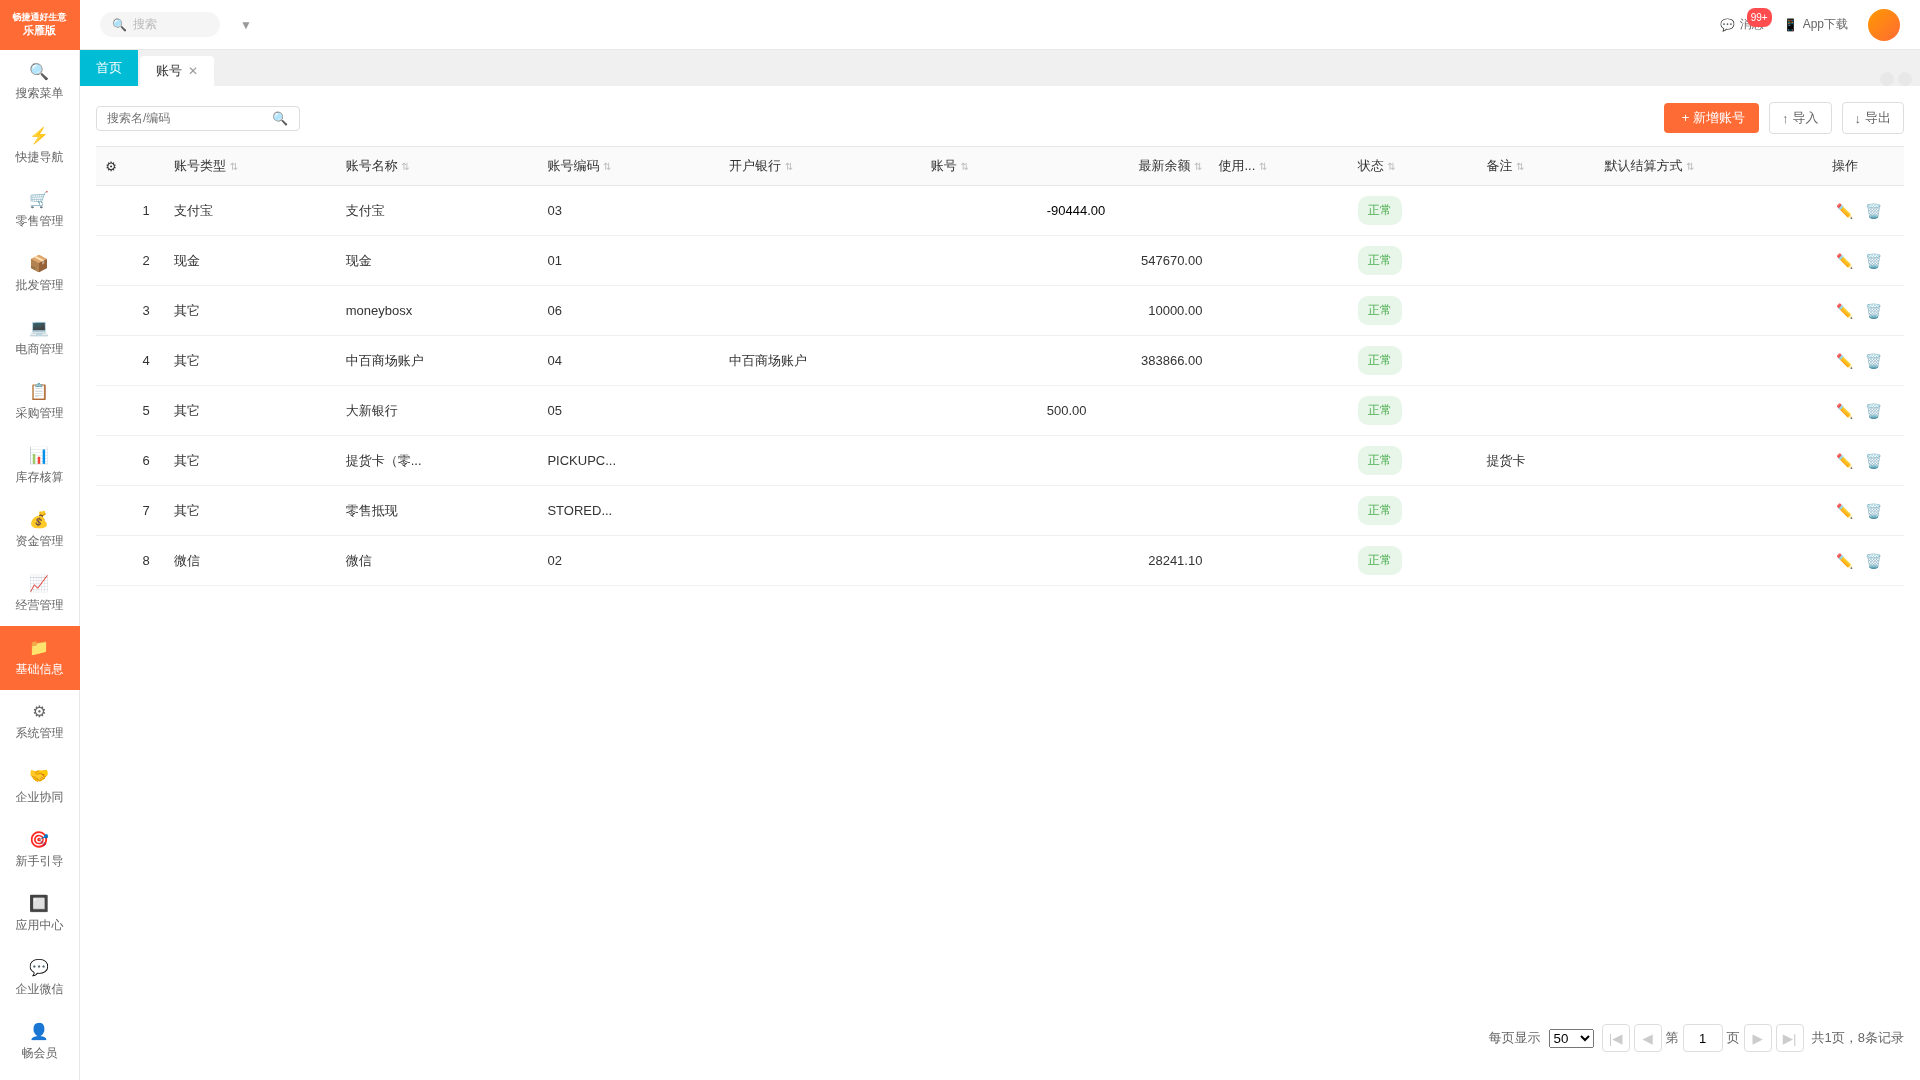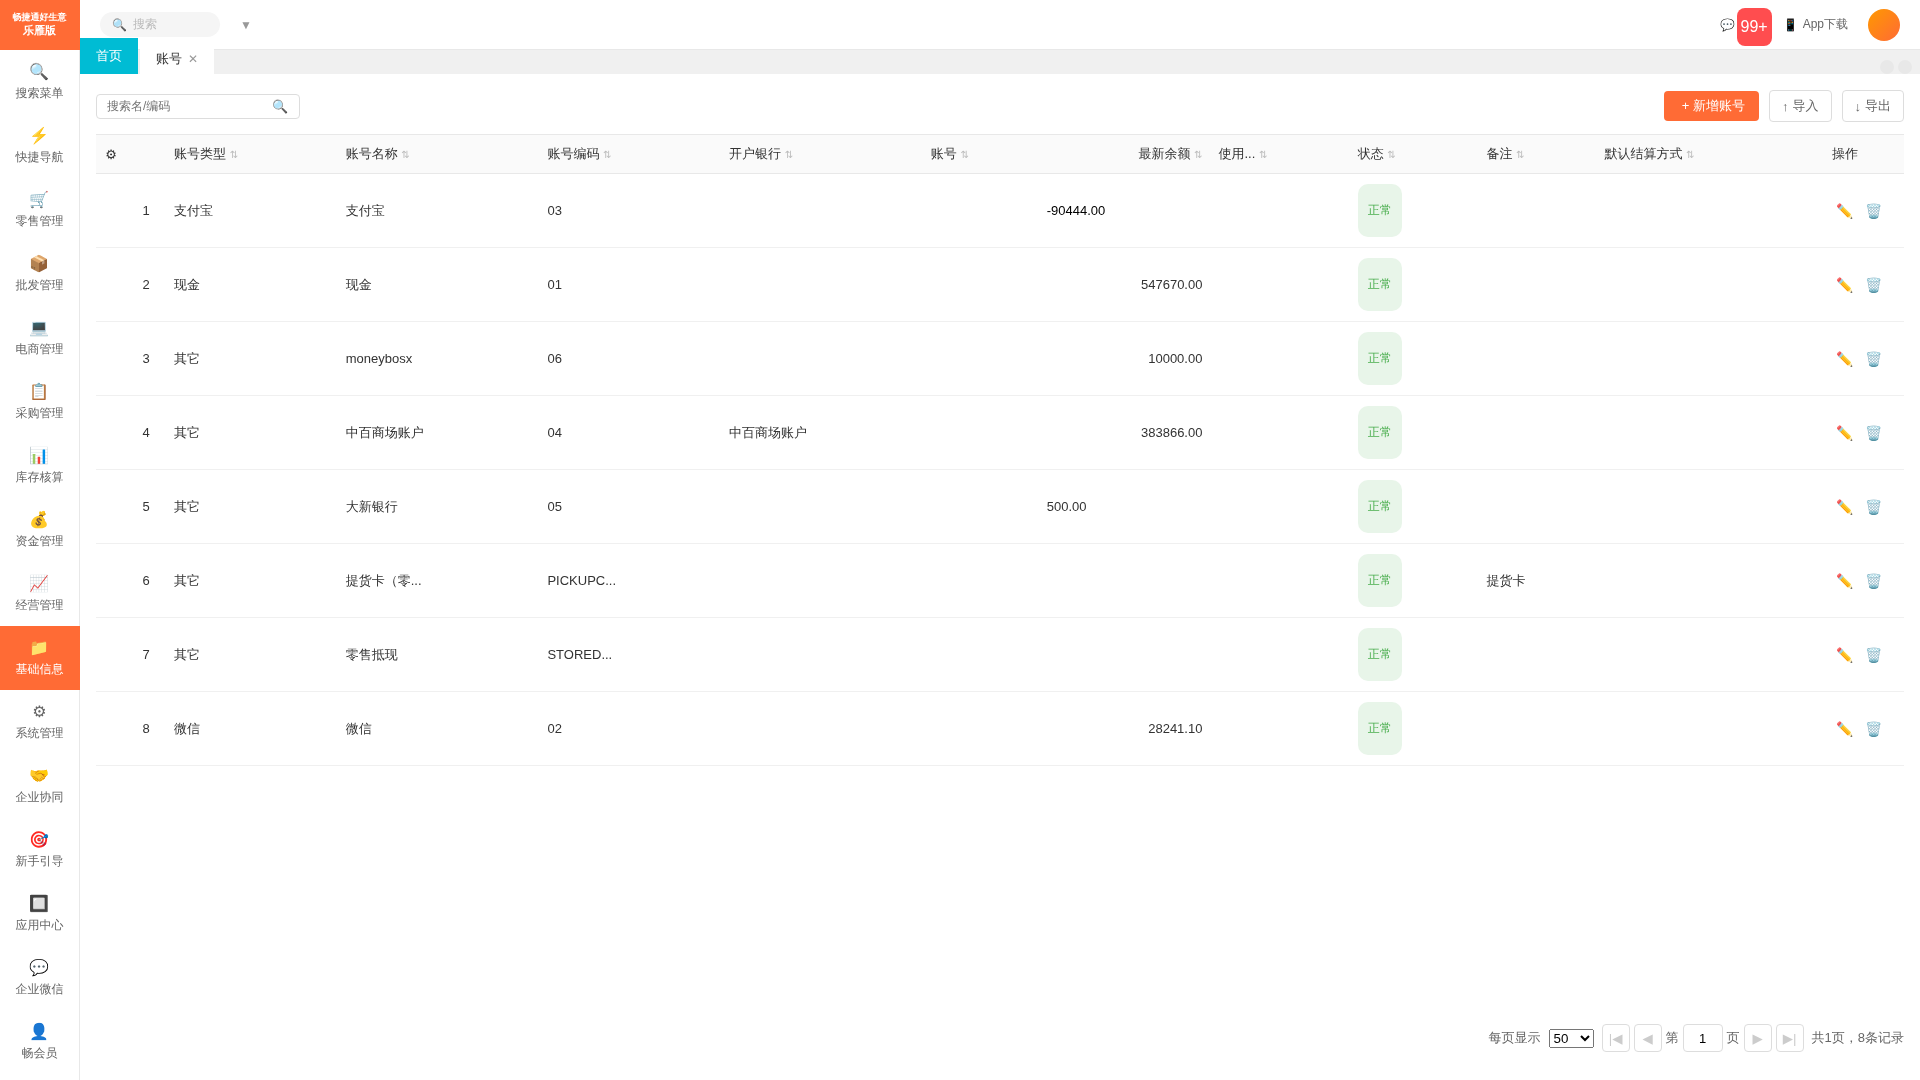--- a/index.html
+++ b/index.html
@@ -15,26 +15,26 @@
 
     
     .main { flex: 1; display: flex; flex-direction: column; overflow: hidden; }
 
     
     .top-header { height: 50px; background: #fff; display: flex; align-items: center; justify-content: space-between; padding: 0 20px; border-bottom: 1px solid #e8e8e8; flex-shrink: 0; }
     .top-header-left { display: flex; align-items: center; gap: 20px; }
     .header-search { display: flex; align-items: center; background: #f5f5f5; border-radius: 15px; padding: 4px 12px; gap: 6px; color: #999; font-size: 12px; width: 120px; }
     .top-header-right { display: flex; align-items: center; gap: 20px; }
     .msg-btn { display: flex; align-items: center; gap: 4px; color: #666; font-size: 12px; position: relative; cursor: pointer; }
-    .badge { background: #ff4d4f; color: #fff; font-size: 16px; border-radius: 8px; padding: 10px 4px; position: absolute; top: -8px; right: -8px; }
+    .badge { background: #ff4d4f; color: #fff; font-size: 10px; border-radius: 8px; padding: 4px 4px; position: absolute; top: -8px; right: -8px; }
     .app-download { display: flex; align-items: center; gap: 4px; color: #666; font-size: 12px; cursor: pointer; }
     .avatar { width: 32px; height: 32px; border-radius: 50%; background: #ddd; overflow: hidden; }
 
     
-    .tabs-bar { height: 24px; background: #f0f0f0; display: flex; align-items: flex-end; padding-left: 0; flex-shrink: 0; }
+    .tabs-bar { height: 36px; background: #f0f0f0; display: flex; align-items: flex-end; padding-left: 0; flex-shrink: 0; }
     .tab { height: 30px; padding: 0 16px; display: flex; align-items: center; gap: 6px; cursor: pointer; background: #e0e0e0; color: #666; border-radius: 4px 4px 0 0; font-size: 13px; margin-right: 2px; }
     .tab.active { background: #fff; color: #333; }
     .tab-close { color: #999; font-size: 12px; line-height: 1; cursor: pointer; }
 
     
     .content { flex: 1; background: #fff; padding: 16px; overflow: auto; display: flex; flex-direction: column; }
 
     
     .toolbar { display: flex; align-items: center; justify-content: space-between; margin-bottom: 12px; }
     .search-box { display: flex; align-items: center; border: 1px solid #ddd; border-radius: 4px; padding: 4px 10px; gap: 6px; width: 204px; }
@@ -43,21 +43,21 @@
     .btn-primary { background: #ff6b35; color: #fff; border: none; border-radius: 4px; padding: 6px 14px; cursor: pointer; font-size: 13px; display: flex; align-items: center; gap: 4px; }
     .btn-default { background: #fff; color: #666; border: 1px solid #ddd; border-radius: 4px; padding: 6px 12px; cursor: pointer; font-size: 13px; display: flex; align-items: center; gap: 4px; }
 
     
     .table-wrap { flex: 1; overflow: auto; }
     table { width: 100%; border-collapse: collapse; }
     thead tr { background: #fafafa; }
     th { padding: 10px 8px; text-align: left; font-weight: 500; color: #333; border-bottom: 1px solid #e8e8e8; border-top: 1px solid #e8e8e8; font-size: 13px; white-space: nowrap; }
     th .sort-icon { color: #bbb; font-size: 10px; cursor: pointer; }
     td { padding: 10px 8px; border-bottom: 1px solid #f0f0f0; color: #333; font-size: 13px; }
-    .status-badge { display: inline-block; padding: 18px 10px; border-radius: 10px; background: #e8f5e9; color: #4caf50; font-size: 12px; }
+    .status-badge { display: inline-block; padding: 6px 10px; border-radius: 10px; background: #e8f5e9; color: #4caf50; font-size: 12px; }
     .action-btn { background: none; border: none; cursor: pointer; color: #888; font-size: 14px; padding: 2px 4px; }
     .row-num { color: #333; text-align: center; }
     .settings-col { width: 30px; text-align: center; }
 
     
     .pagination { display: flex; align-items: center; justify-content: flex-end; padding: 12px 0; gap: 8px; font-size: 13px; color: #666; }
     .page-nav { display: flex; align-items: center; gap: 4px; }
     .page-btn { width: 28px; height: 28px; display: flex; align-items: center; justify-content: center; border: 1px solid #ddd; border-radius: 4px; cursor: pointer; background: #fff; color: #666; }
     .page-btn.disabled { color: #ccc; cursor: not-allowed; }
     .page-input { width: 40px; height: 28px; border: 1px solid #ddd; border-radius: 4px; text-align: center; font-size: 13px; }

